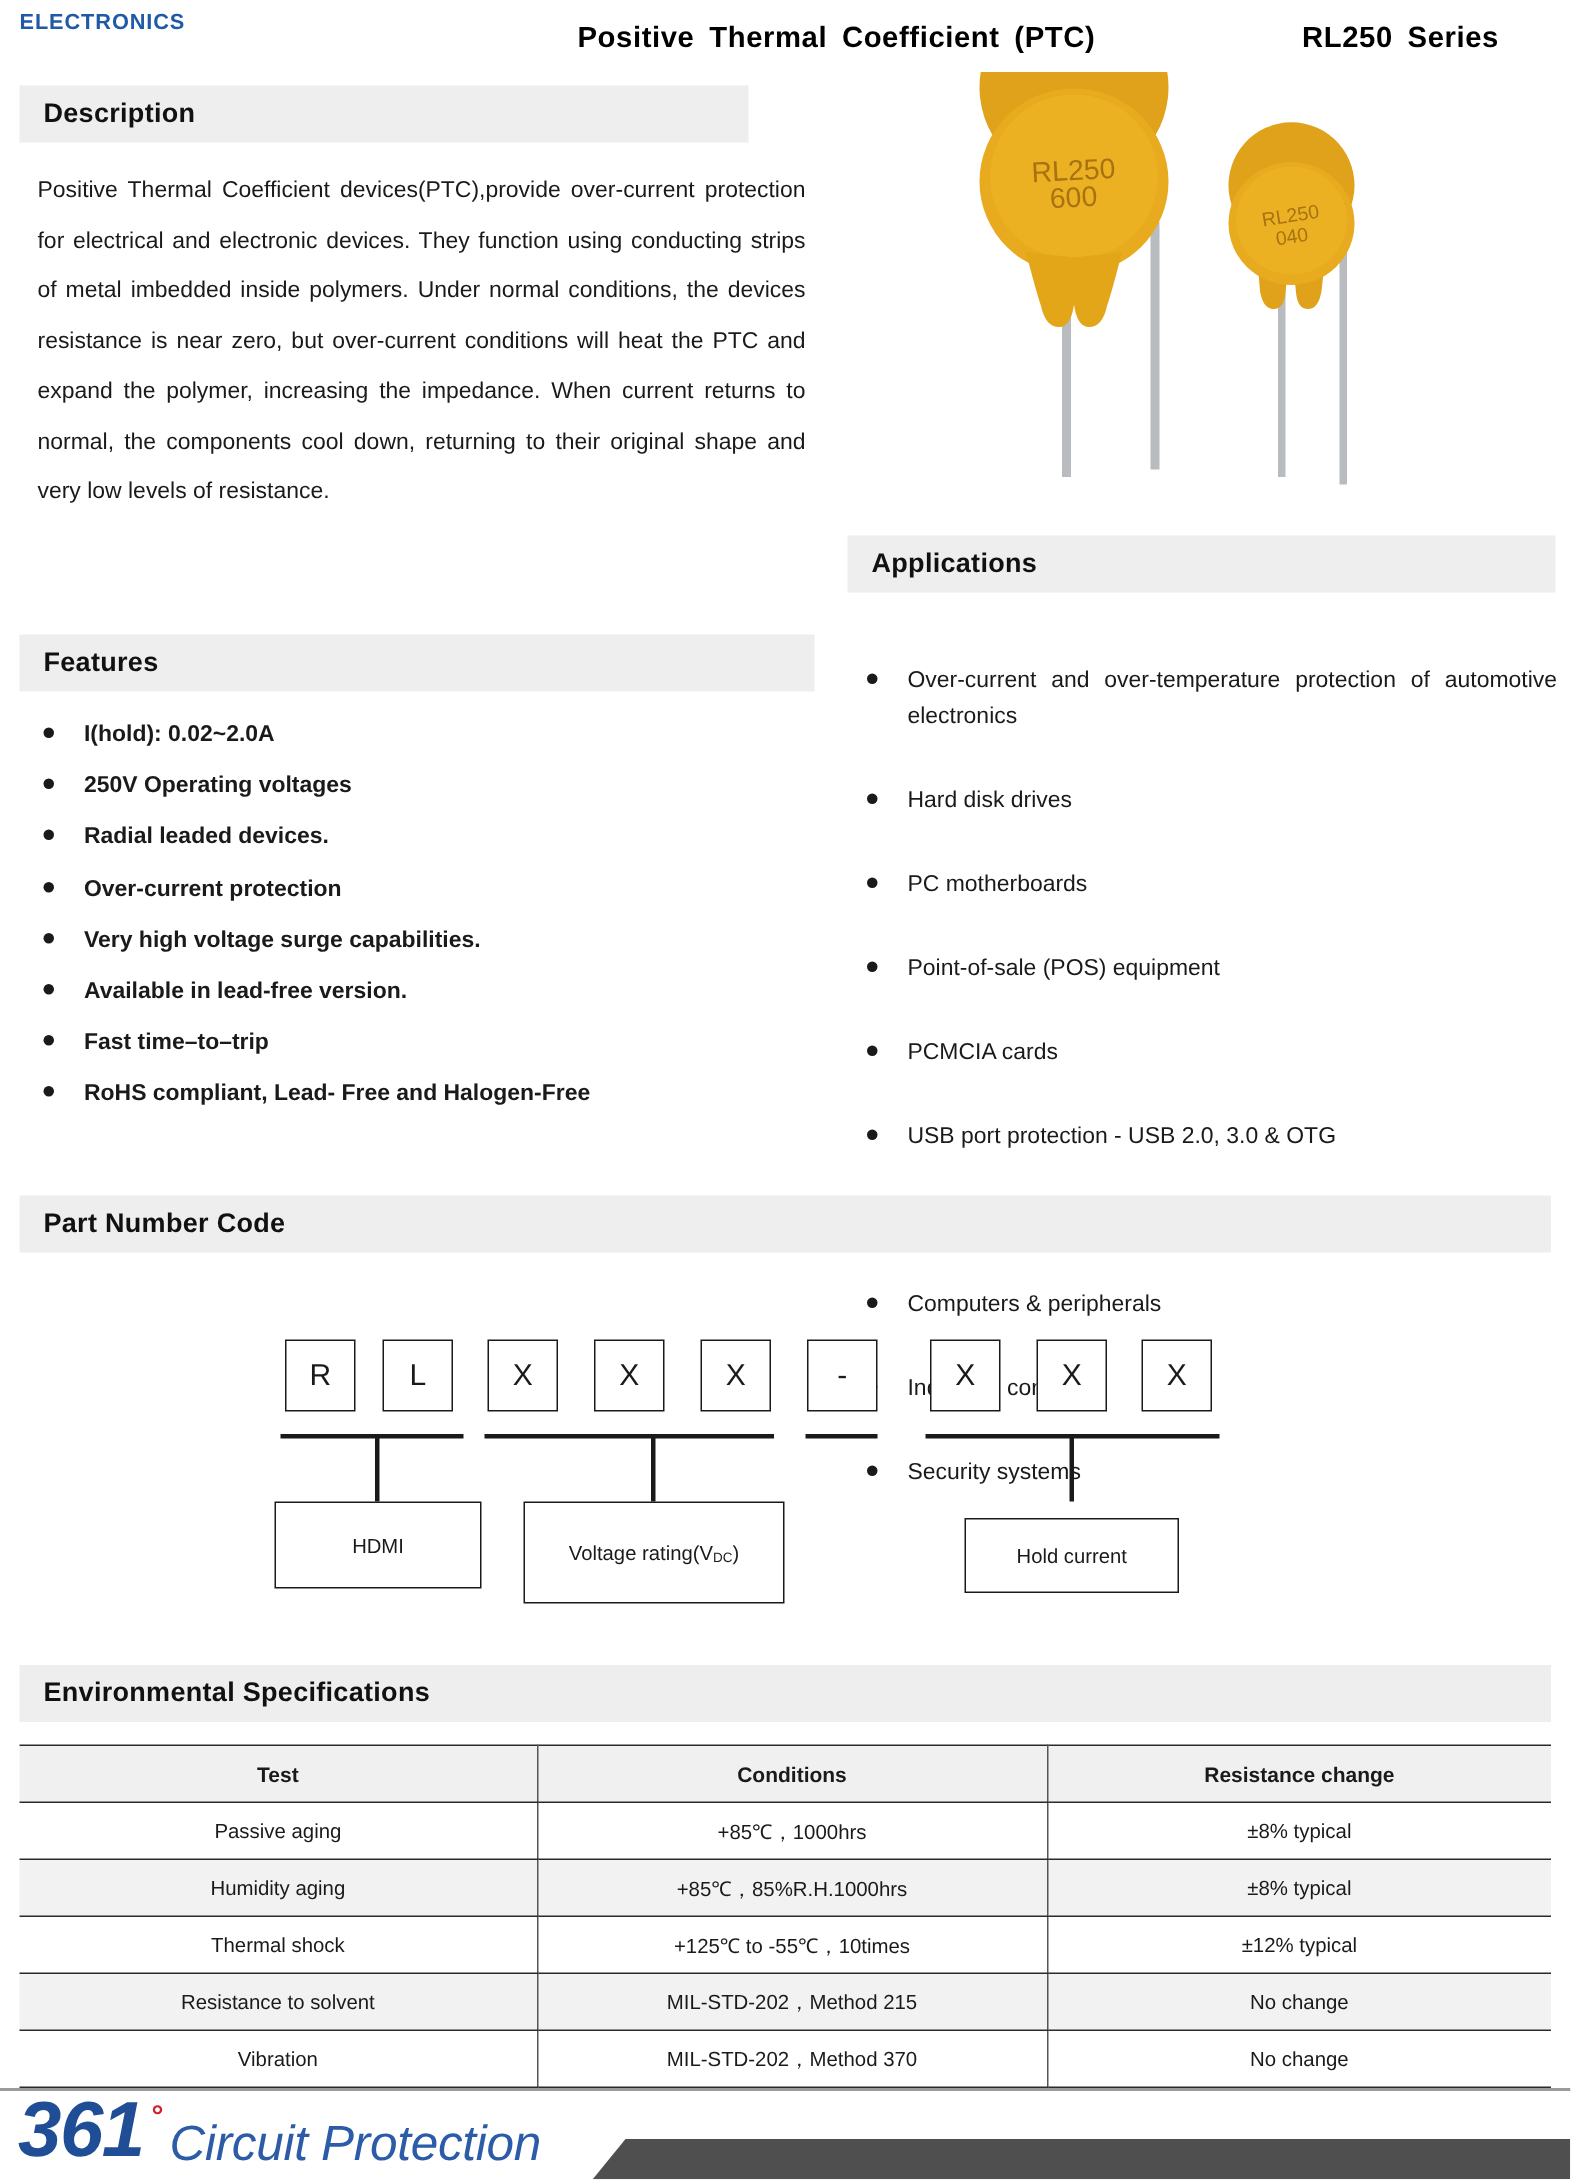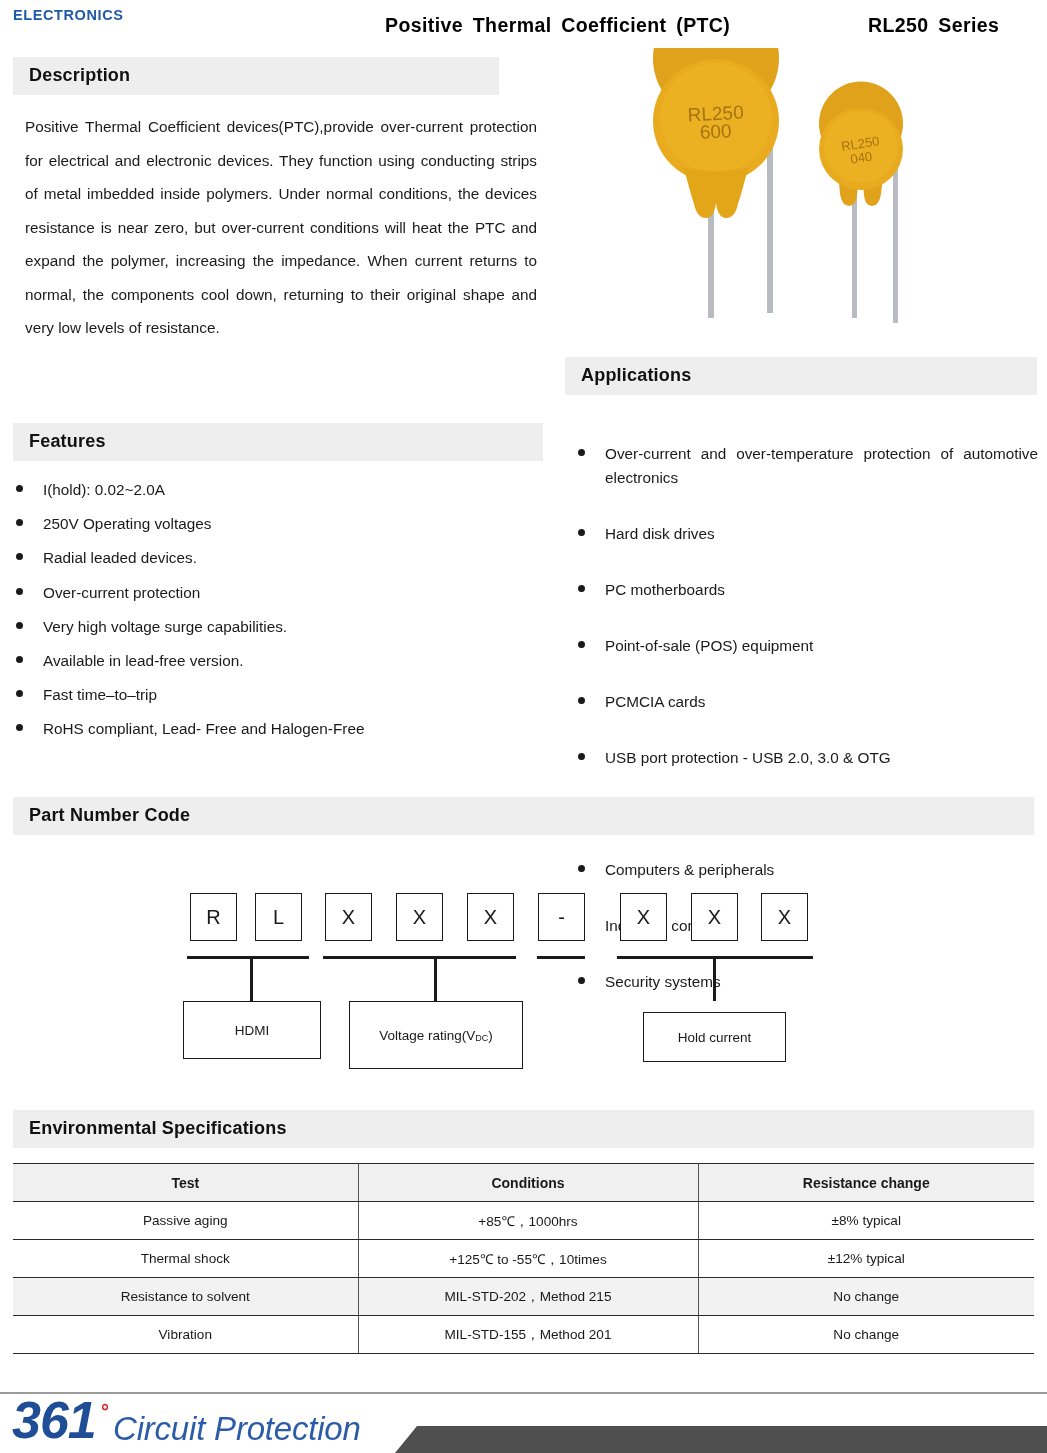--- a/index.html
+++ b/index.html
@@ -74,22 +74,23 @@
     line-height: 33.5px;
     text-align: justify;
     text-justify: inter-word;
     color: #1a1a1a;
   }
 
   
   .feat-bar { left: 13px; top: 423px; width: 530px; }
   .feat-list {
     position: absolute;
-    left: 16px; top: 478px;
+    left: 29px; top: 478px;
     width: 515px;
+    font-weight: bold;
   }
 
   
   .app-bar { left: 565px; top: 357px; width: 472px; }
   .app-list {
     position: absolute;
     left: 578px; top: 410px;
     width: 460px;
   }
 
@@ -421,33 +422,38 @@
       <th>Conditions</th>
       <th>Resistance change</th>
     </tr>
   </thead>
   <tbody>
     <tr>
       <td>Passive aging</td>
       <td>+85℃，1000hrs</td>
       <td>±8% typical</td>
     </tr>
+    <tr class="alt">
+      <td>Humidity aging</td>
+      <td>+85℃，85%R.H.1000hrs</td>
+      <td>±8% typical</td>
+    </tr>
     <tr>
       <td>Thermal shock</td>
       <td>+125℃ to -55℃，10times</td>
       <td>±12% typical</td>
     </tr>
     <tr class="alt">
       <td>Resistance to solvent</td>
       <td>MIL-STD-202，Method 215</td>
       <td>No change</td>
     </tr>
     <tr>
       <td>Vibration</td>
-      <td>MIL-STD-155，Method 201</td>
+      <td>MIL-STD-202，Method 370</td>
       <td>No change</td>
     </tr>
   </tbody>
 </table>
 
 <div class="footer">
   <div class="footer-rule"></div>
   <div class="footer-band"></div>
   <div class="footer-361">361</div>
   <div class="footer-deg">°</div>

